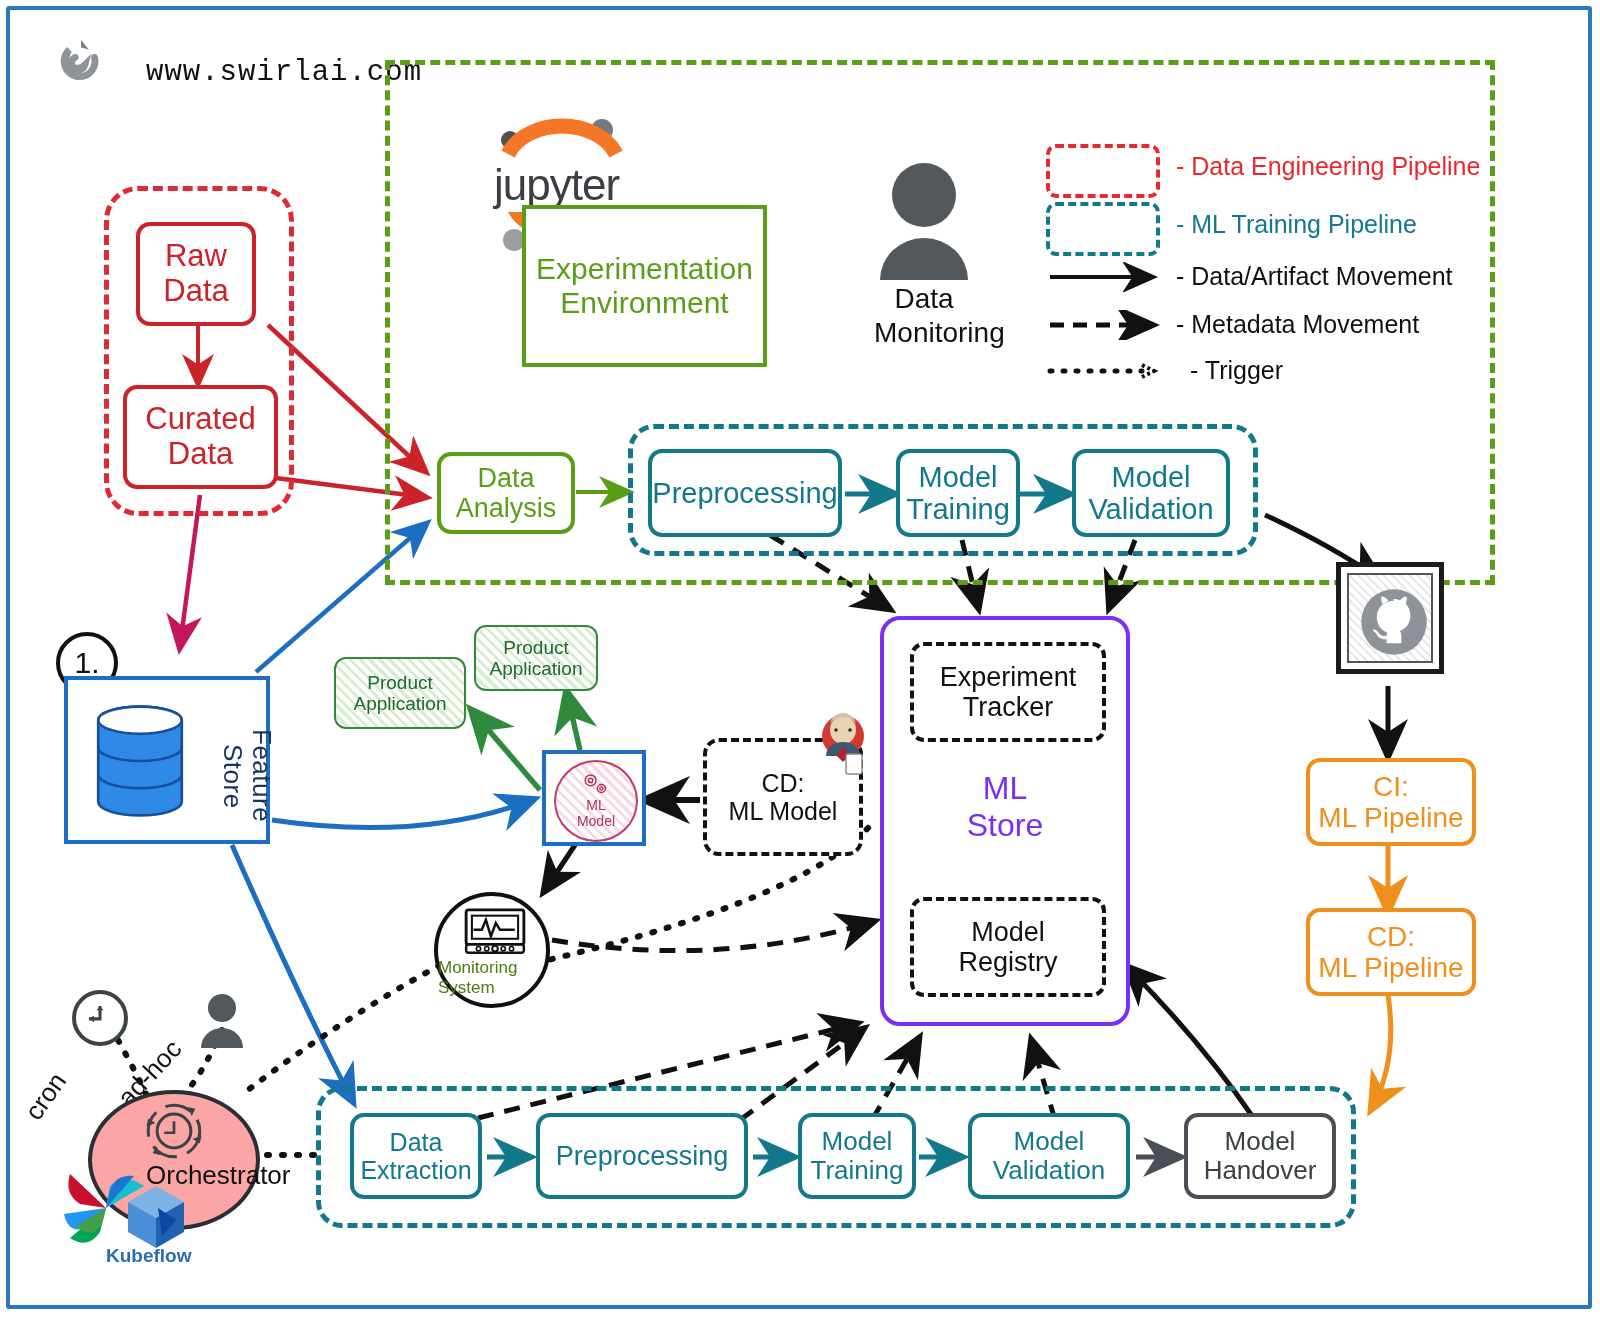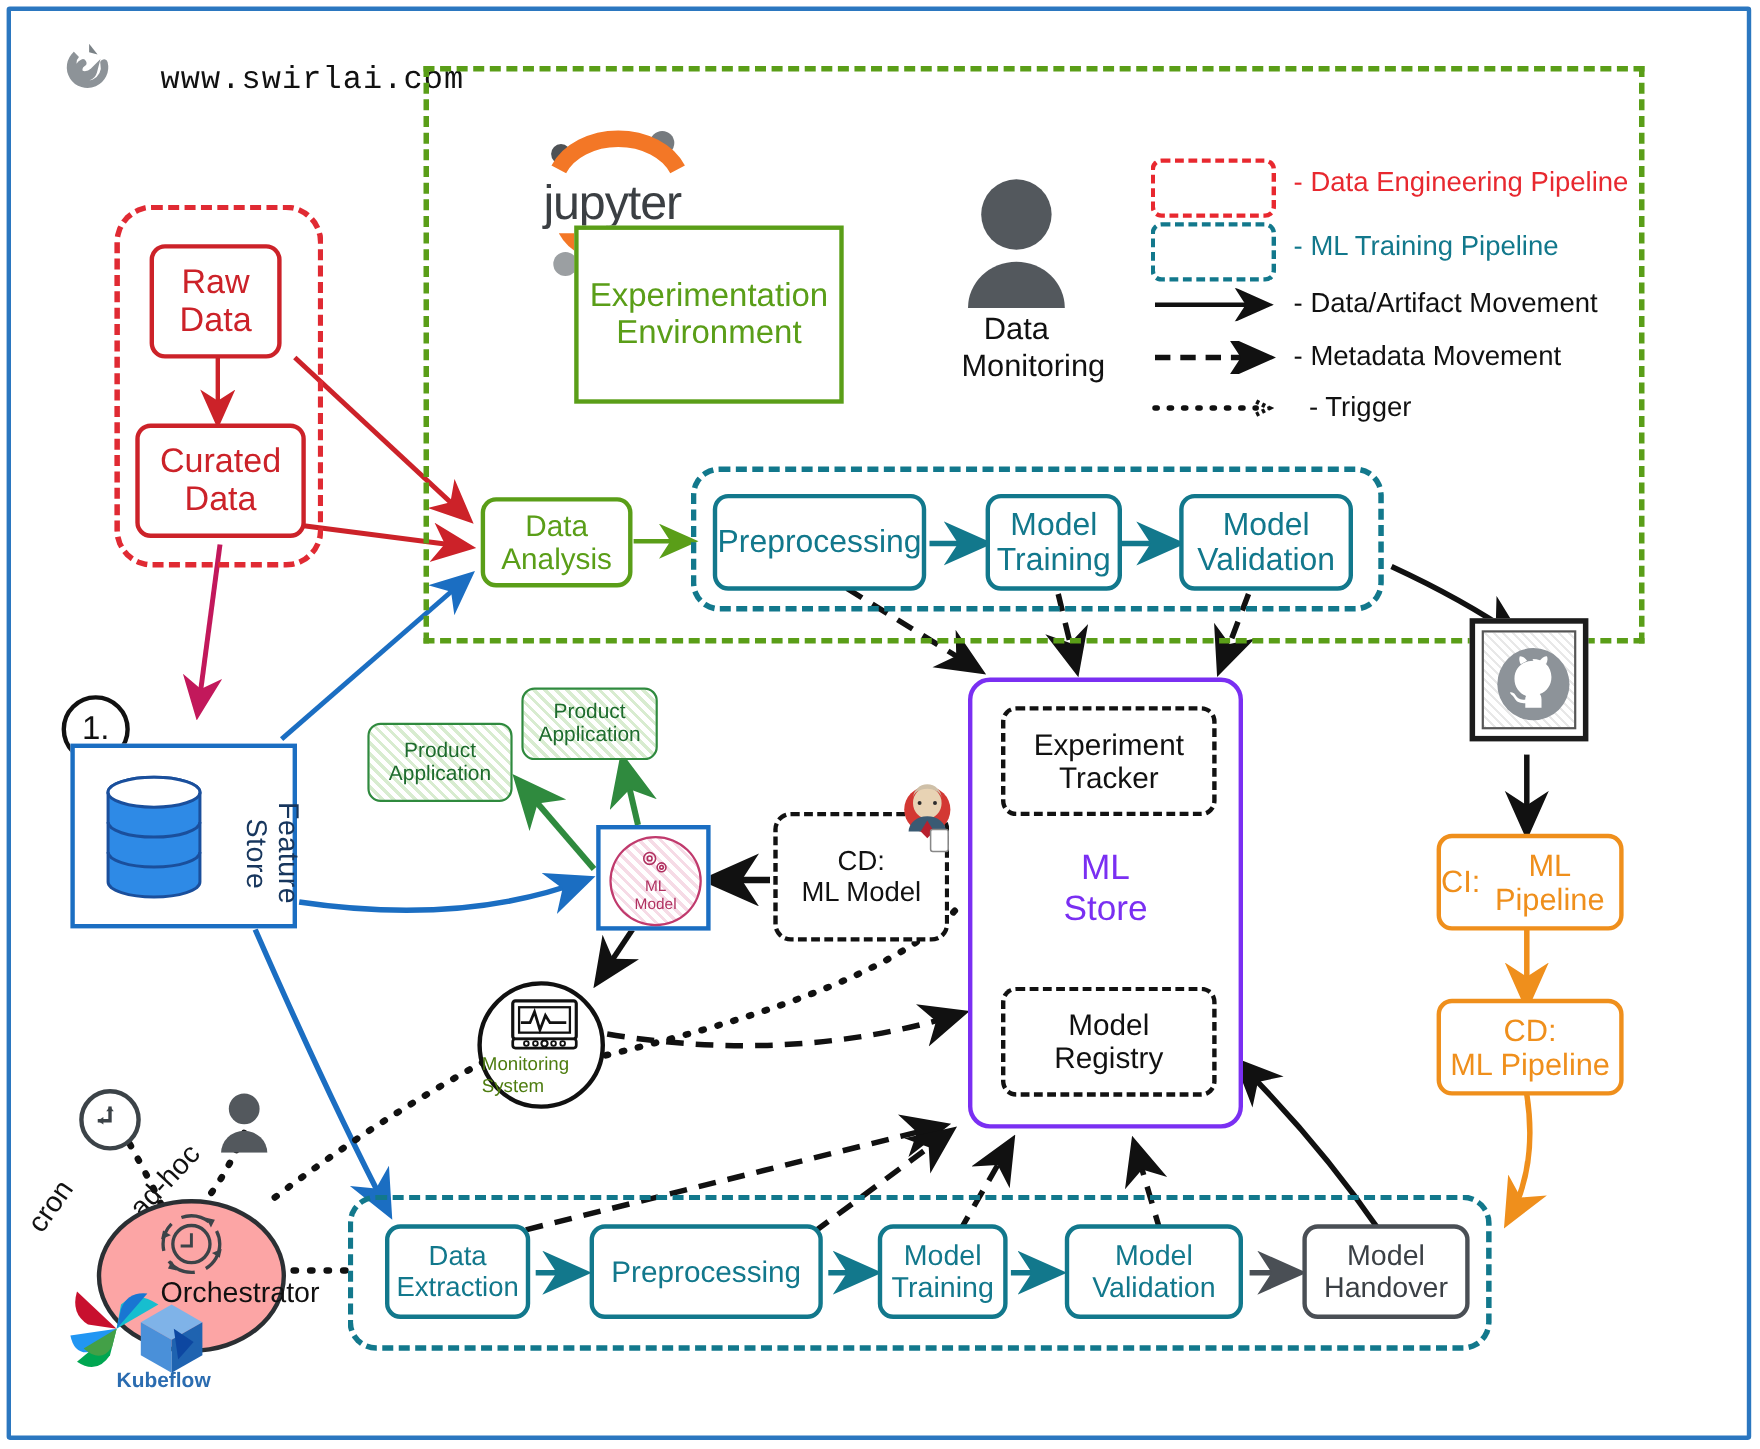--- a/index.html
+++ b/index.html
@@ -255,21 +255,21 @@
 
   <div class="ghrepo" style="left:1336px;top:562px;width:108px;height:112px;">
     <div class="ghinner" style="left:6px;top:6px;right:6px;bottom:6px;"></div>
     <svg viewBox="0 0 100 100" width="82" height="82" style="position:absolute;left:12px;top:14px;">
       <circle cx="50" cy="50" r="40" fill="#8d9399"></circle>
       <path d="M50,24 c-12,0 -21,8 -21,20 c0,9 5,16 13,19 c-1,1 -1,3 -1,4 c-6,1 -9,-2 -11,-5 c-1,-2 -3,-3 -5,-3 c-2,0 0,2 1,3 c3,2 4,7 8,8 c2,1 5,1 7,1 v5 h18 v-9 c0,-3 -1,-5 -2,-6 c8,-3 13,-10 13,-19 c0,-12 -9,-20 -21,-20 z" fill="#ffffff"></path>
       <path d="M36,28 c-2,-4 -2,-7 -1,-9 c3,0 6,2 8,5 z" fill="#ffffff"></path>
       <path d="M64,28 c2,-4 2,-7 1,-9 c-3,0 -6,2 -8,5 z" fill="#ffffff"></path>
     </svg>
   </div>
-  <div class="node orange rr" style="left:1306px;top:758px;width:170px;height:88px;font-size:28px;">
+  <div class="node orange rr" style="left:1306px;top:758px;width:170px;height:88px;flex-direction:column;font-size:28px;">
     <span>CI:</span>
     <span>ML Pipeline</span>
   </div>
   <div class="node orange rr" style="left:1306px;top:908px;width:170px;height:88px;flex-direction:column;font-size:28px;">
     <span>CD:</span>
     <span>ML Pipeline</span>
   </div>
 
   <div class="circ" style="left:56px;top:632px;width:62px;height:62px;border:4px solid #111;display:flex;align-items:center;justify-content:center;font-size:30px;color:#111;">
     <span>1.</span>

